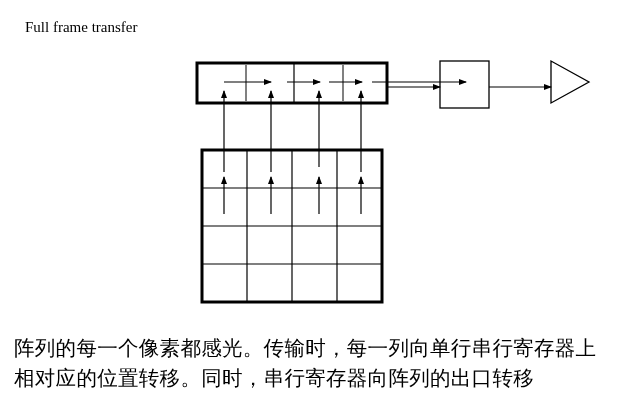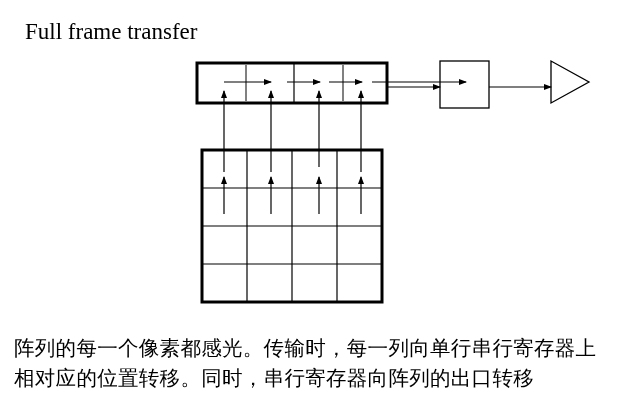--- a/index.html
+++ b/index.html
@@ -1,20 +1,20 @@
 <!DOCTYPE html>
 <html><head>
 <meta charset="utf-8">
 <style>
   html, body { margin: 0; padding: 0; background: #ffffff; }
   body { width: 636px; height: 400px; position: relative; overflow: hidden; }
   .title {
     position: absolute; left: 25px; top: 19px;
     font-family: "Liberation Serif", "DejaVu Serif", serif;
-    font-size: 23px; color: #000; white-space: nowrap;
+    font-size: 15px; color: #000; white-space: nowrap;
   }
   svg.diagram { position: absolute; left: 0; top: 0; }
   .caption {
     position: absolute; left: 14px; top: 333px; width: 630px;
     font-family: "DejaVu Sans", "Liberation Sans", sans-serif;
     font-size: 20.5px; line-height: 30px; color: #000;
     letter-spacing: 0.3px; white-space: nowrap;
   }
   .caption div { height: 30px; }
 </style>

